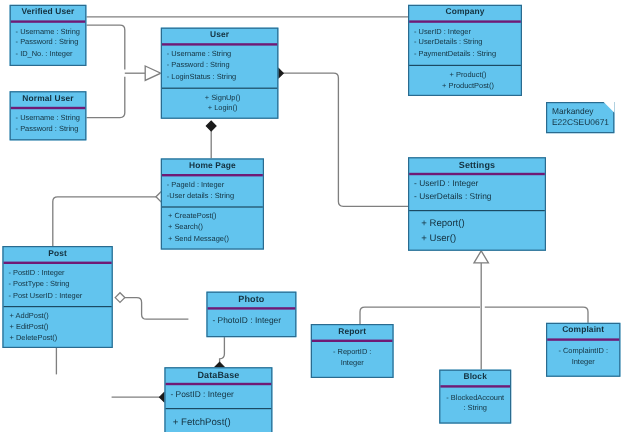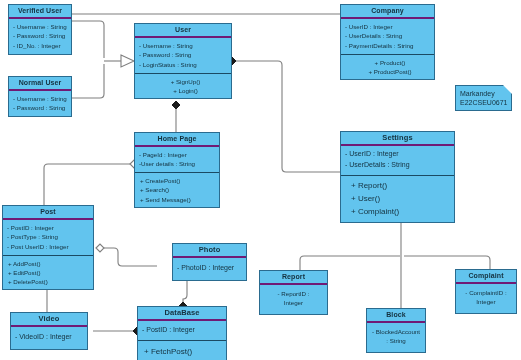--- a/index.html
+++ b/index.html
@@ -195,21 +195,20 @@
 
   <div class="uml-class big" style="left:340px; top:131px; width:115px;">
     <div class="uml-title">Settings</div>
     <div class="uml-attrs thickline" style="padding-bottom:4px;">
       <div>- UserID : Integer</div>
       <div>- UserDetails : String</div>
     </div>
     <div class="uml-ops" style="border-top:none; padding-left:10px;">
       <div>+ Report()</div>
       <div>+ User()</div>
-      <div>+ Complaint()</div>
     </div>
   </div>
 
   <div class="uml-class" style="left:2px; top:205px; width:92px;">
     <div class="uml-title">Post</div>
     <div class="uml-attrs thickline">
       <div>- PostID : Integer</div>
       <div>- PostType : String</div>
       <div>- Post UserID : Integer</div>
     </div>
@@ -220,26 +219,20 @@
     </div>
   </div>
 
   <div class="uml-class big" style="left:172px; top:243px; width:75px;">
     <div class="uml-title">Photo</div>
     <div class="uml-attrs" style="padding:5px 3px 6px 4px;">
       <div>- PhotoID : Integer</div>
     </div>
   </div>
 
-  <div class="uml-class big" style="left:10px; top:312px; width:78px;">
-    <div class="uml-title">Video</div>
-    <div class="uml-attrs" style="padding:5px 3px 6px 4px;">
-      <div>- VideoID : Integer</div>
-    </div>
-  </div>
 
   <div class="uml-class big" style="left:137px; top:306px; width:90px;">
     <div class="uml-title">DataBase</div>
     <div class="uml-attrs thickline" style="padding:4px 3px 4px 4px;">
       <div>- PostID : Integer</div>
     </div>
     <div class="uml-ops" style="border-top:none; padding:4px 3px 4px 6px;">
       <div>+ FetchPost()</div>
     </div>
   </div>

